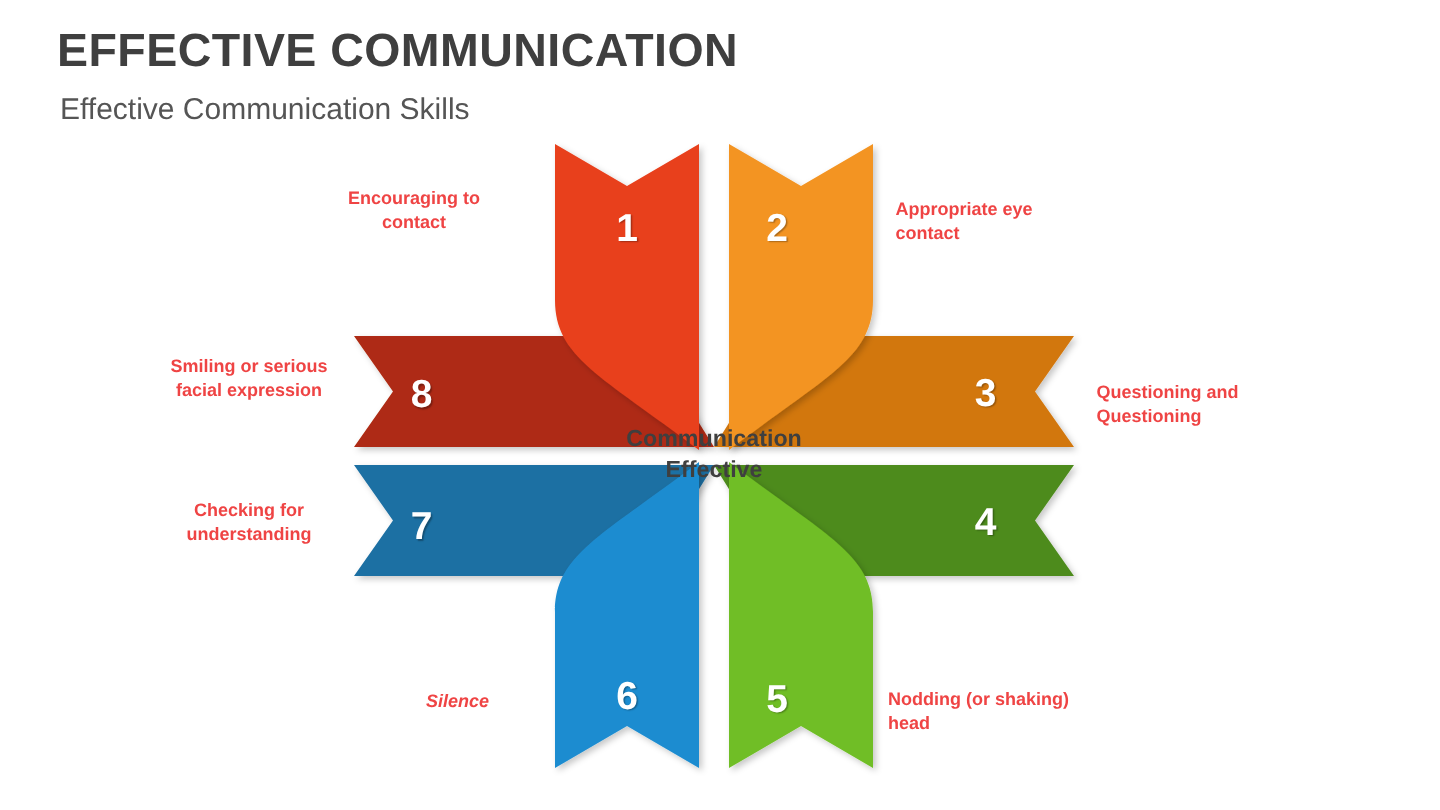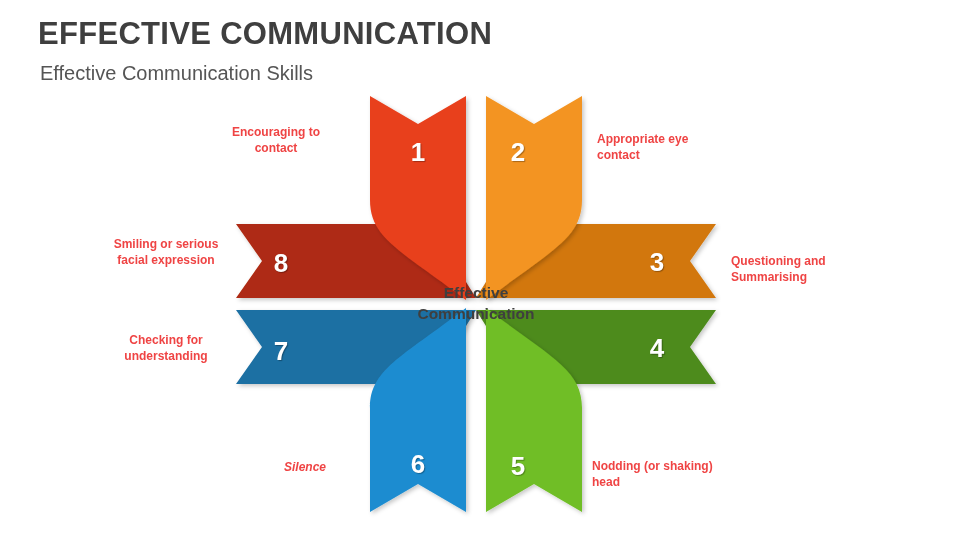--- a/index.html
+++ b/index.html
@@ -114,37 +114,37 @@
     <div class="seg-num" style="left:418px;top:152px;">1</div>
     <div class="seg-num" style="left:518px;top:152px;">2</div>
     <div class="seg-num" style="left:657px;top:262px;">3</div>
     <div class="seg-num" style="left:657px;top:348px;">4</div>
     <div class="seg-num" style="left:518px;top:466px;">5</div>
     <div class="seg-num" style="left:418px;top:464px;">6</div>
     <div class="seg-num" style="left:281px;top:351px;">7</div>
     <div class="seg-num" style="left:281px;top:263px;">8</div>
 
     <div id="center-label">
+      <div>Communication</div>
       <div>Effective</div>
-      <div>Communication</div>
     </div>
 
     <div class="cap left" style="left:206px;top:124px;width:140px;">
       <div>Encouraging to</div>
       <div>contact</div>
     </div>
 
     <div class="cap right" style="left:597px;top:131px;width:155px;">
       <div>Appropriate eye</div>
       <div>contact</div>
     </div>
 
     <div class="cap right" style="left:731px;top:236px;width:150px;margin-top:17px;">
       <div>Questioning and</div>
-      <div>Summarising</div>
+      <div>Questioning</div>
     </div>
 
 
     <div class="cap right" style="left:592px;top:458px;width:190px;">
       <div>Nodding (or shaking)</div>
       <div>head</div>
     </div>
 
     <div class="cap left" style="left:230px;top:459px;width:150px;font-style:italic;">
       <div>Silence</div>

